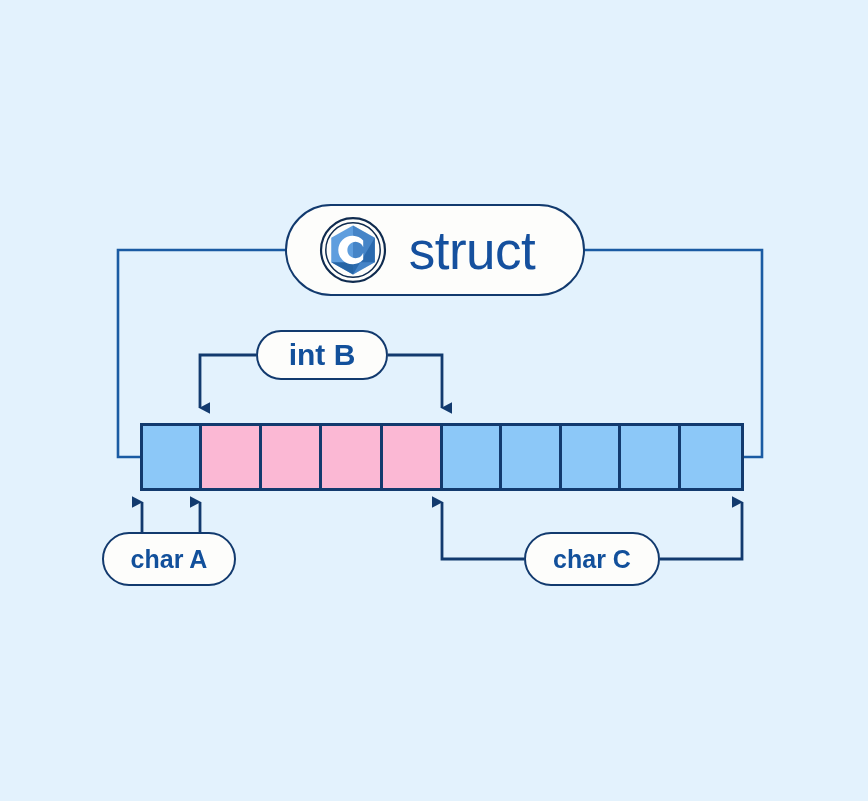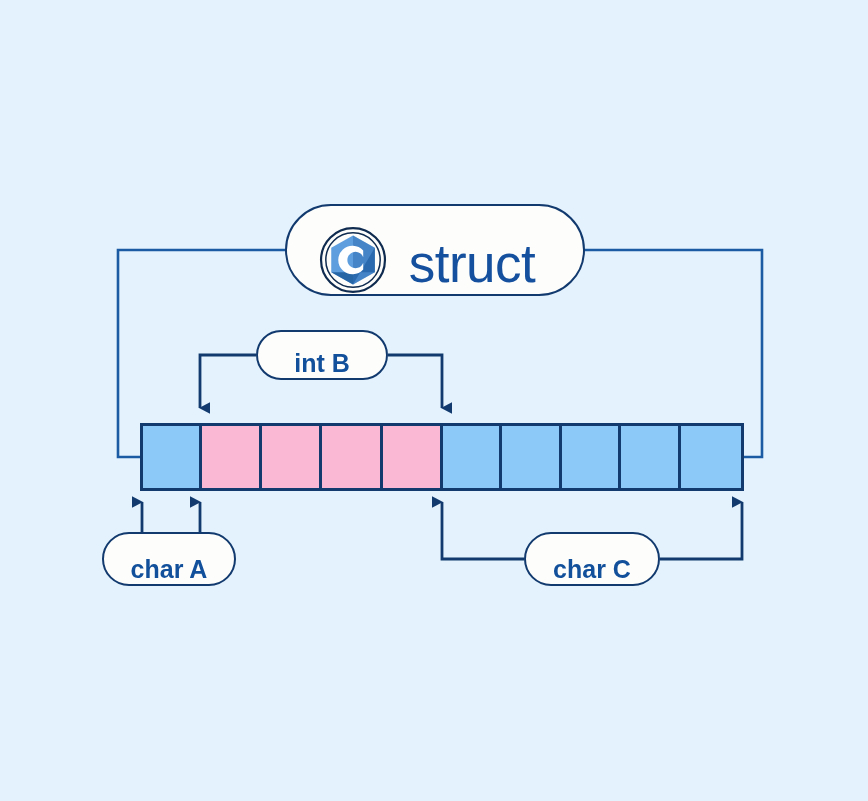--- a/index.html
+++ b/index.html
@@ -40,21 +40,21 @@
   .mem-cell.blue { background: #8cc8f8; }
   .mem-cell.pink { background: #fbb8d4; }
 
   
   .pill {
     position: absolute;
     box-sizing: border-box;
     background: #fdfdfb;
     border: 2.5px solid #123a6e;
     display: flex;
-    align-items: flex-end;
+    align-items: center;
     justify-content: center;
     color: #12509b;
     font-weight: bold;
     white-space: nowrap;
   }
   .pill-struct {
     left: 285px;
     top: 204px;
     width: 300px;
     height: 92px;
@@ -67,21 +67,21 @@
     font-weight: normal;
     letter-spacing: -0.5px;
     color: #15509e;
   }
   .pill-intb {
     left: 256px;
     top: 330px;
     width: 132px;
     height: 50px;
     border-radius: 25px;
-    font-size: 25px;
+    font-size: 30px;
   }
   .pill-chara {
     left: 102px;
     top: 532px;
     width: 134px;
     height: 54px;
     border-radius: 27px;
     font-size: 25px;
   }
   .pill-charc {

